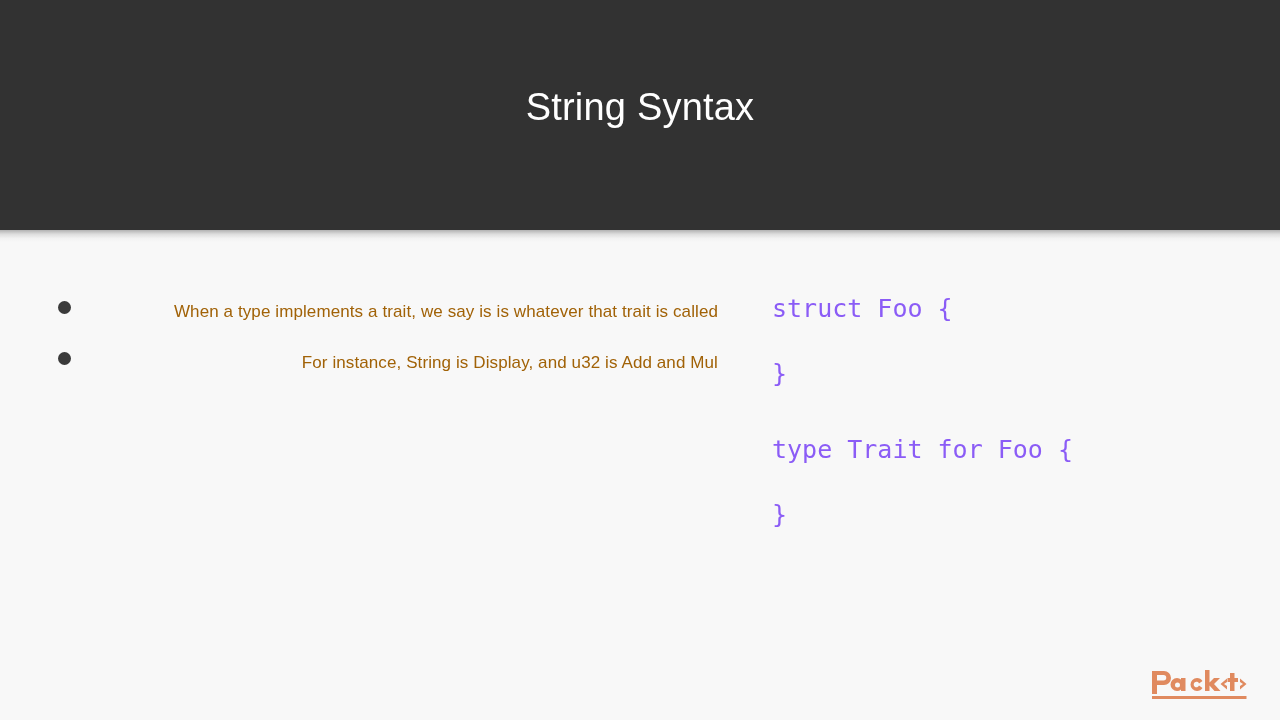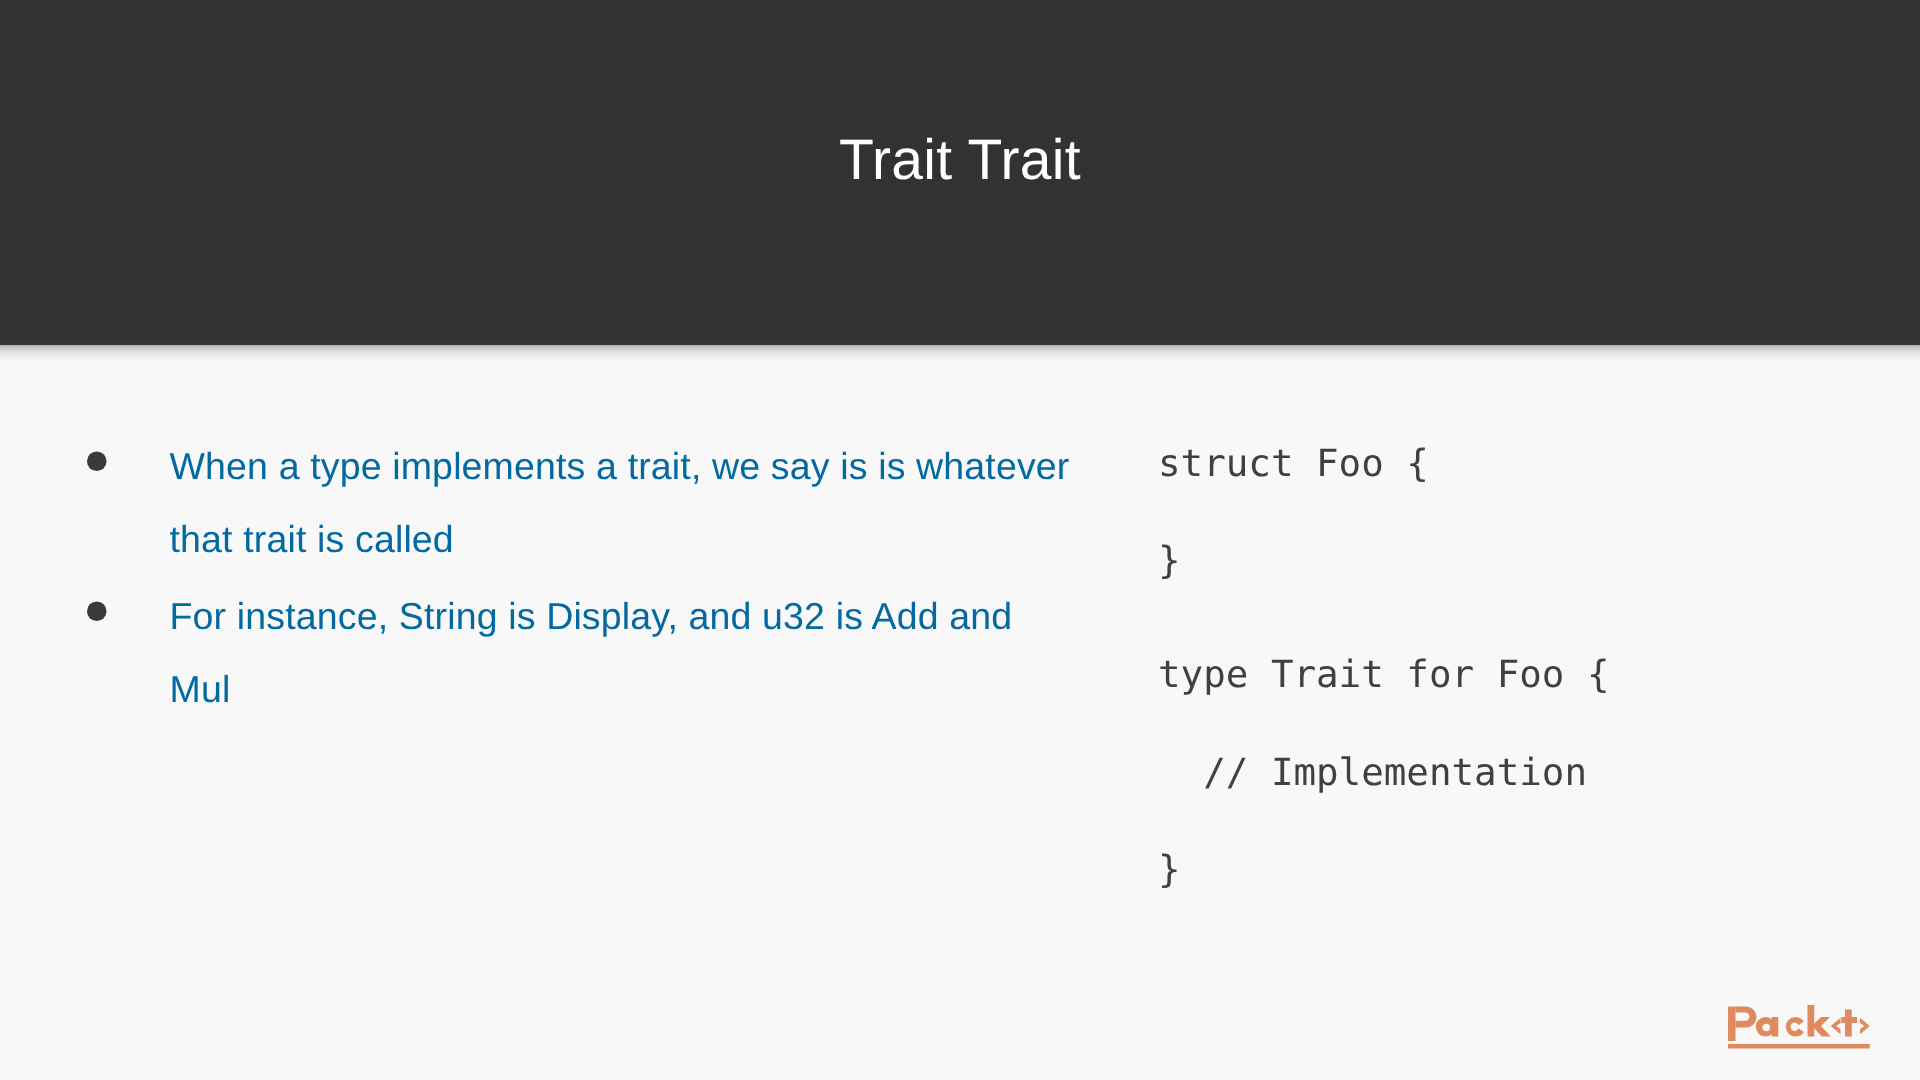--- a/index.html
+++ b/index.html
@@ -77,43 +77,44 @@
     flex: 0 0 auto;
     width: 13px;
     height: 13px;
     border-radius: 50%;
     background: #3a3a3a;
     margin-top: 14px;
     margin-right: 42px;
   }
   .bullet-text {
     flex: 1 1 auto;
-    color: #0369a1;
-    font-size: 25px;
+    color: #a16207;
+    font-size: 17px;
     line-height: 49px;
     font-weight: 400;
     letter-spacing: 0.1px;
+    text-align: right;
   }
 
   
   #code-column {
     position: absolute;
     left: 772px;
     top: 42px;
     width: 470px;
     font-family: "DejaVu Sans Mono", "Liberation Mono", monospace;
   }
   .code-block {
     margin: 0;
   }
   .code-block + .code-block {
     margin-top: 11px;
   }
   .code-line {
-    color: #404040;
+    color: #8b5cf6;
     font-size: 25px;
     line-height: 50px;
     white-space: pre;
     letter-spacing: 0px;
   }
 
   
   #packt-logo {
     position: absolute;
     left: 1151px;
@@ -124,21 +125,21 @@
   #packt-wordmark {
     display: block;
     width: 98px;
     height: 30px;
   }
 </style>
 </head>
 <body>
 
 <header id="slide-header">
-  <h1 id="slide-title">Trait Trait</h1>
+  <h1 id="slide-title">String Syntax</h1>
 </header>
 <div id="header-shadow"></div>
 
 <main id="slide-body">
 
   <ul id="bullet-column" style="list-style:none;margin:0;padding:0;">
     <li class="bullet-item">
       <span class="bullet-marker"></span>
       <span class="bullet-text">When a type implements a trait, we say is is whatever that trait is called</span>
     </li>
@@ -146,21 +147,20 @@
       <span class="bullet-marker"></span>
       <span class="bullet-text">For instance, String is Display, and u32 is Add and Mul</span>
     </li>
   </ul>
 
   <div id="code-column">
     <pre class="code-block"><div class="code-line">struct Foo {</div>
 <div class="code-line">}</div>
 </pre>
     <pre class="code-block"><div class="code-line">type Trait for Foo {</div>
-<div class="code-line">  // Implementation</div>
 <div class="code-line">}</div>
 </pre>
   </div>
 
 </main>
 
 <div id="packt-logo">
   <svg id="packt-wordmark" viewBox="0 0 196 60" xmlns="http://www.w3.org/2000/svg">
     <g fill="#e08a5f">
 

